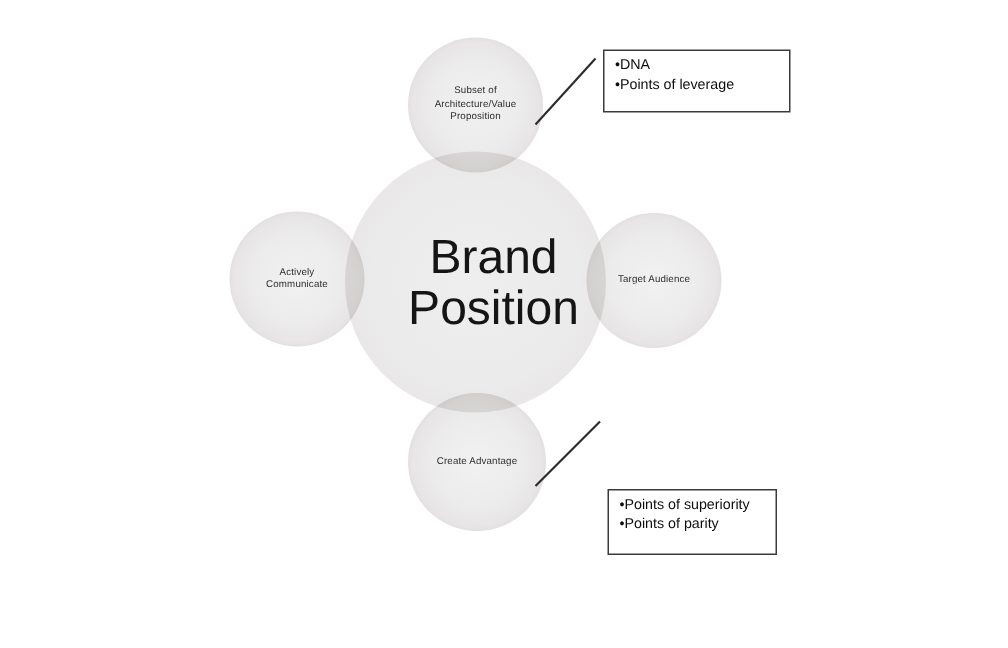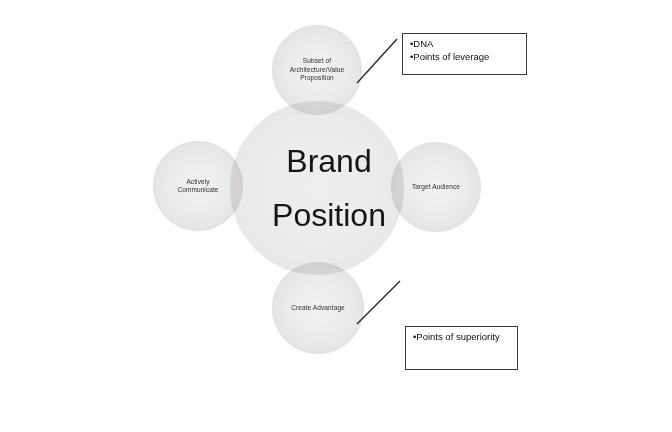--- a/index.html
+++ b/index.html
@@ -37,21 +37,21 @@
   .node-label {
     white-space: pre-line;
     font-size: 6.5px;
     line-height: 8.5px;
     color: #2e2d2d;
     letter-spacing: 0.1px;
   }
   .center-label {
     white-space: pre-line;
     font-size: 32px;
-    line-height: 54px;
+    line-height: 34px;
     color: #161515;
     margin-left: 24px;
   }
   #circle-top    { left: 272px; top: 25px;  width: 90px;  height: 90px;  z-index: 3; }
   #circle-left   { left: 153px; top: 141px; width: 90px;  height: 90px;  z-index: 3; }
   #circle-right  { left: 391px; top: 142px; width: 90px;  height: 90px;  z-index: 3; }
   #circle-bottom { left: 272px; top: 262px; width: 92px;  height: 92px;  z-index: 3; }
   #circle-center { left: 230px; top: 101px; width: 174px; height: 174px; z-index: 2; }
   .callout {
     position: absolute;
@@ -105,20 +105,21 @@
     <div class="node-label">Create Advantage</div>
   </div>
 
   <div class="callout" id="callout-top">
     <div class="callout-line">•DNA</div>
     <div class="callout-line">•Points of leverage</div>
   </div>
 
   <div class="callout" id="callout-bottom">
     <div class="callout-line">•Points of superiority</div>
+    <div class="callout-line">•Points of parity</div>
   </div>
 
   <svg class="connectors" viewBox="0 0 672 432">
     <line x1="357" y1="83" x2="397" y2="39" stroke="#2b2b2b" stroke-width="1.4"></line>
     <line x1="357" y1="324" x2="400" y2="281" stroke="#2b2b2b" stroke-width="1.4"></line>
   </svg>
 
 </div>
 
 </body></html>

